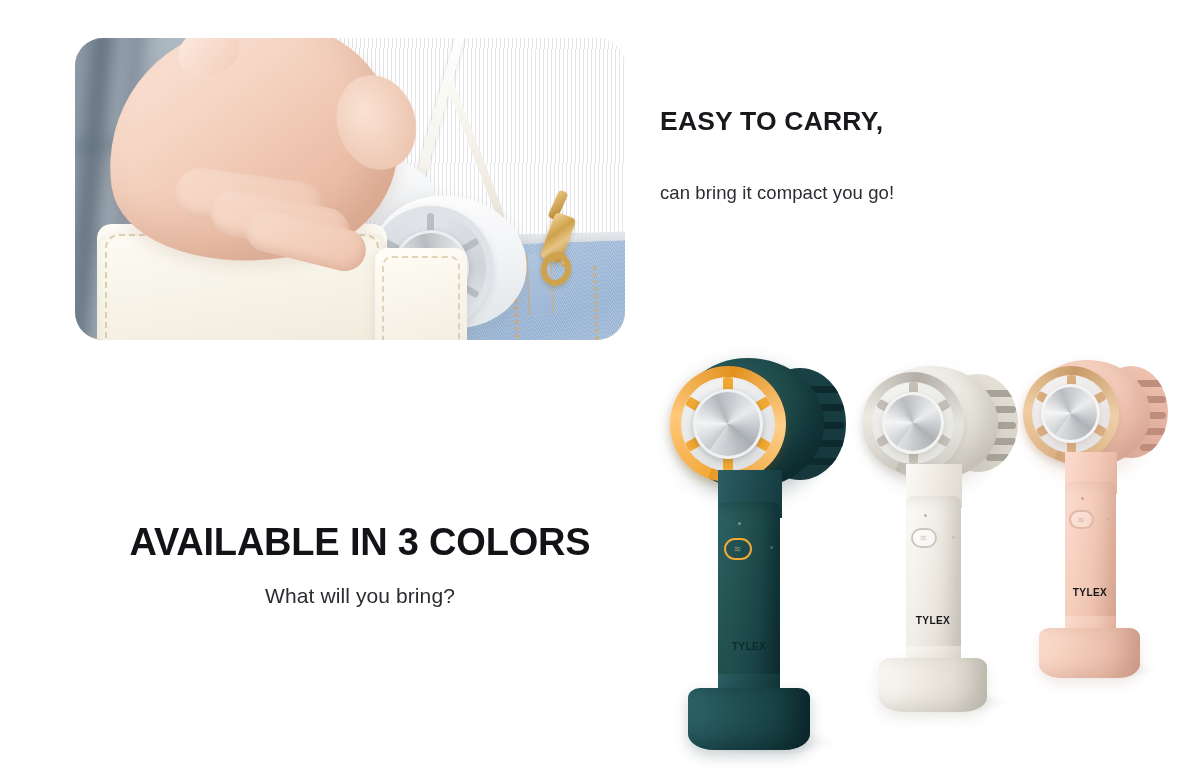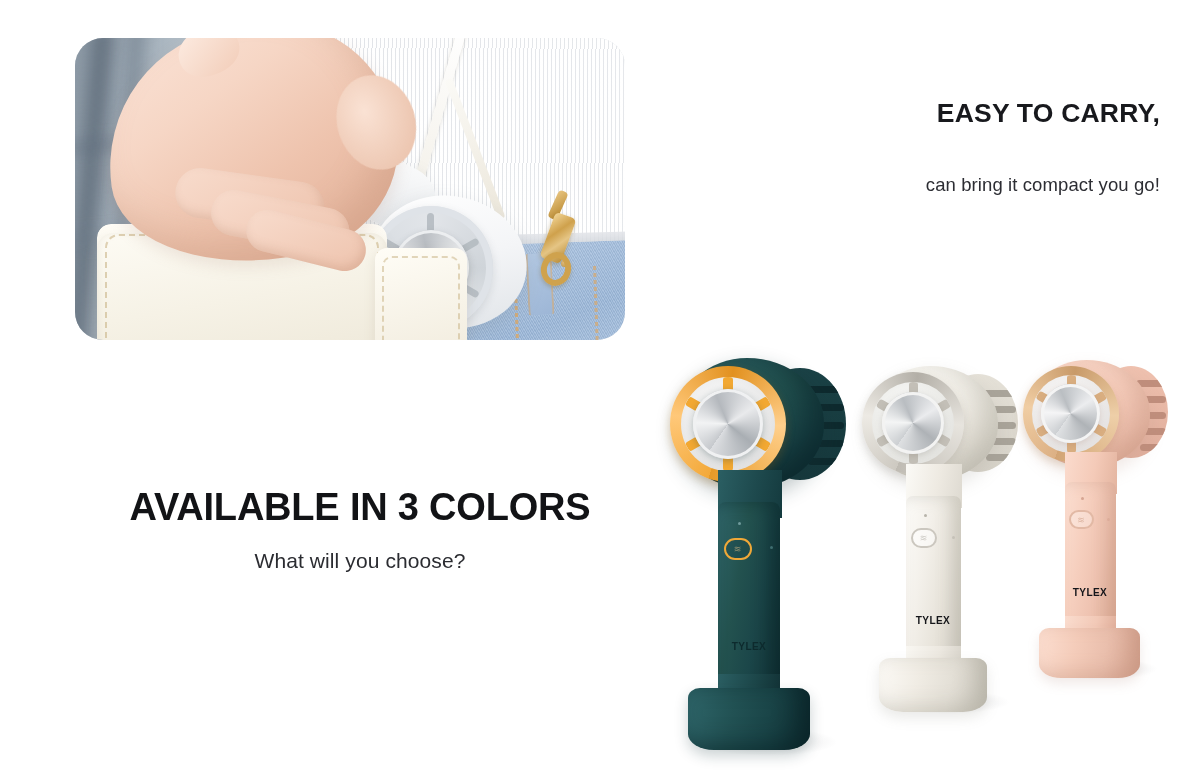--- a/index.html
+++ b/index.html
@@ -252,36 +252,36 @@
   .fan-h-spoke {
     position:absolute; left:352px; top:175px;
     width:7px; height:110px;
     background:rgba(178,184,190,.85);
     transform-origin:50% 50%;
     border-radius:4px;
   }
 
   
   .copy-top {
-    position:absolute; left:660px; top:96px; width:500px;
-    text-align:right;
+    position:absolute; left:660px; top:104px; width:500px;
+    text-align:left;
   }
   .copy-top h1 {
     font-size:26.5px; font-weight:700; letter-spacing:.2px;
     line-height:1.34; color:#18191d;
   }
   .copy-top p {
     margin-top:14px;
     font-size:18.5px; font-weight:400; line-height:1.42;
     color:#2c2d33; letter-spacing:.1px;
   }
 
   
   .copy-bottom {
-    position:absolute; left:52px; top:487px; width:616px;
+    position:absolute; left:52px; top:522px; width:616px;
     text-align:center;
   }
   .copy-bottom h2 {
     font-size:38px; font-weight:700; letter-spacing:-.2px;
     line-height:1.1; color:#121316;
   }
   .copy-bottom p {
     margin-top:20px; font-size:21px; font-weight:400;
     color:#2b2c31; letter-spacing:.1px;
   }
@@ -396,21 +396,21 @@
       <span>EASY TO CARRY,</span><br>
     </h1>
     <p>
       <br>
       <span>can bring it compact you go!</span>
     </p>
   </div>
 
   <div class="copy-bottom">
     <h2>AVAILABLE IN 3 COLORS</h2>
-    <p>What will you choose?</p>
+    <p>What will you bring?</p>
   </div>
 
   <div class="fans">
 
     <div class="fan" id="fan-teal" style="left:14px; top:0px; width:190px; height:400px;">
 
       <div class="shadow" style="left:44px; top:376px; width:140px; height:28px;"></div>
 
       <div class="vents" style="left:100px; top:16px; width:92px; height:112px;
            background:linear-gradient(170deg,#1b4347,#16383c);">

